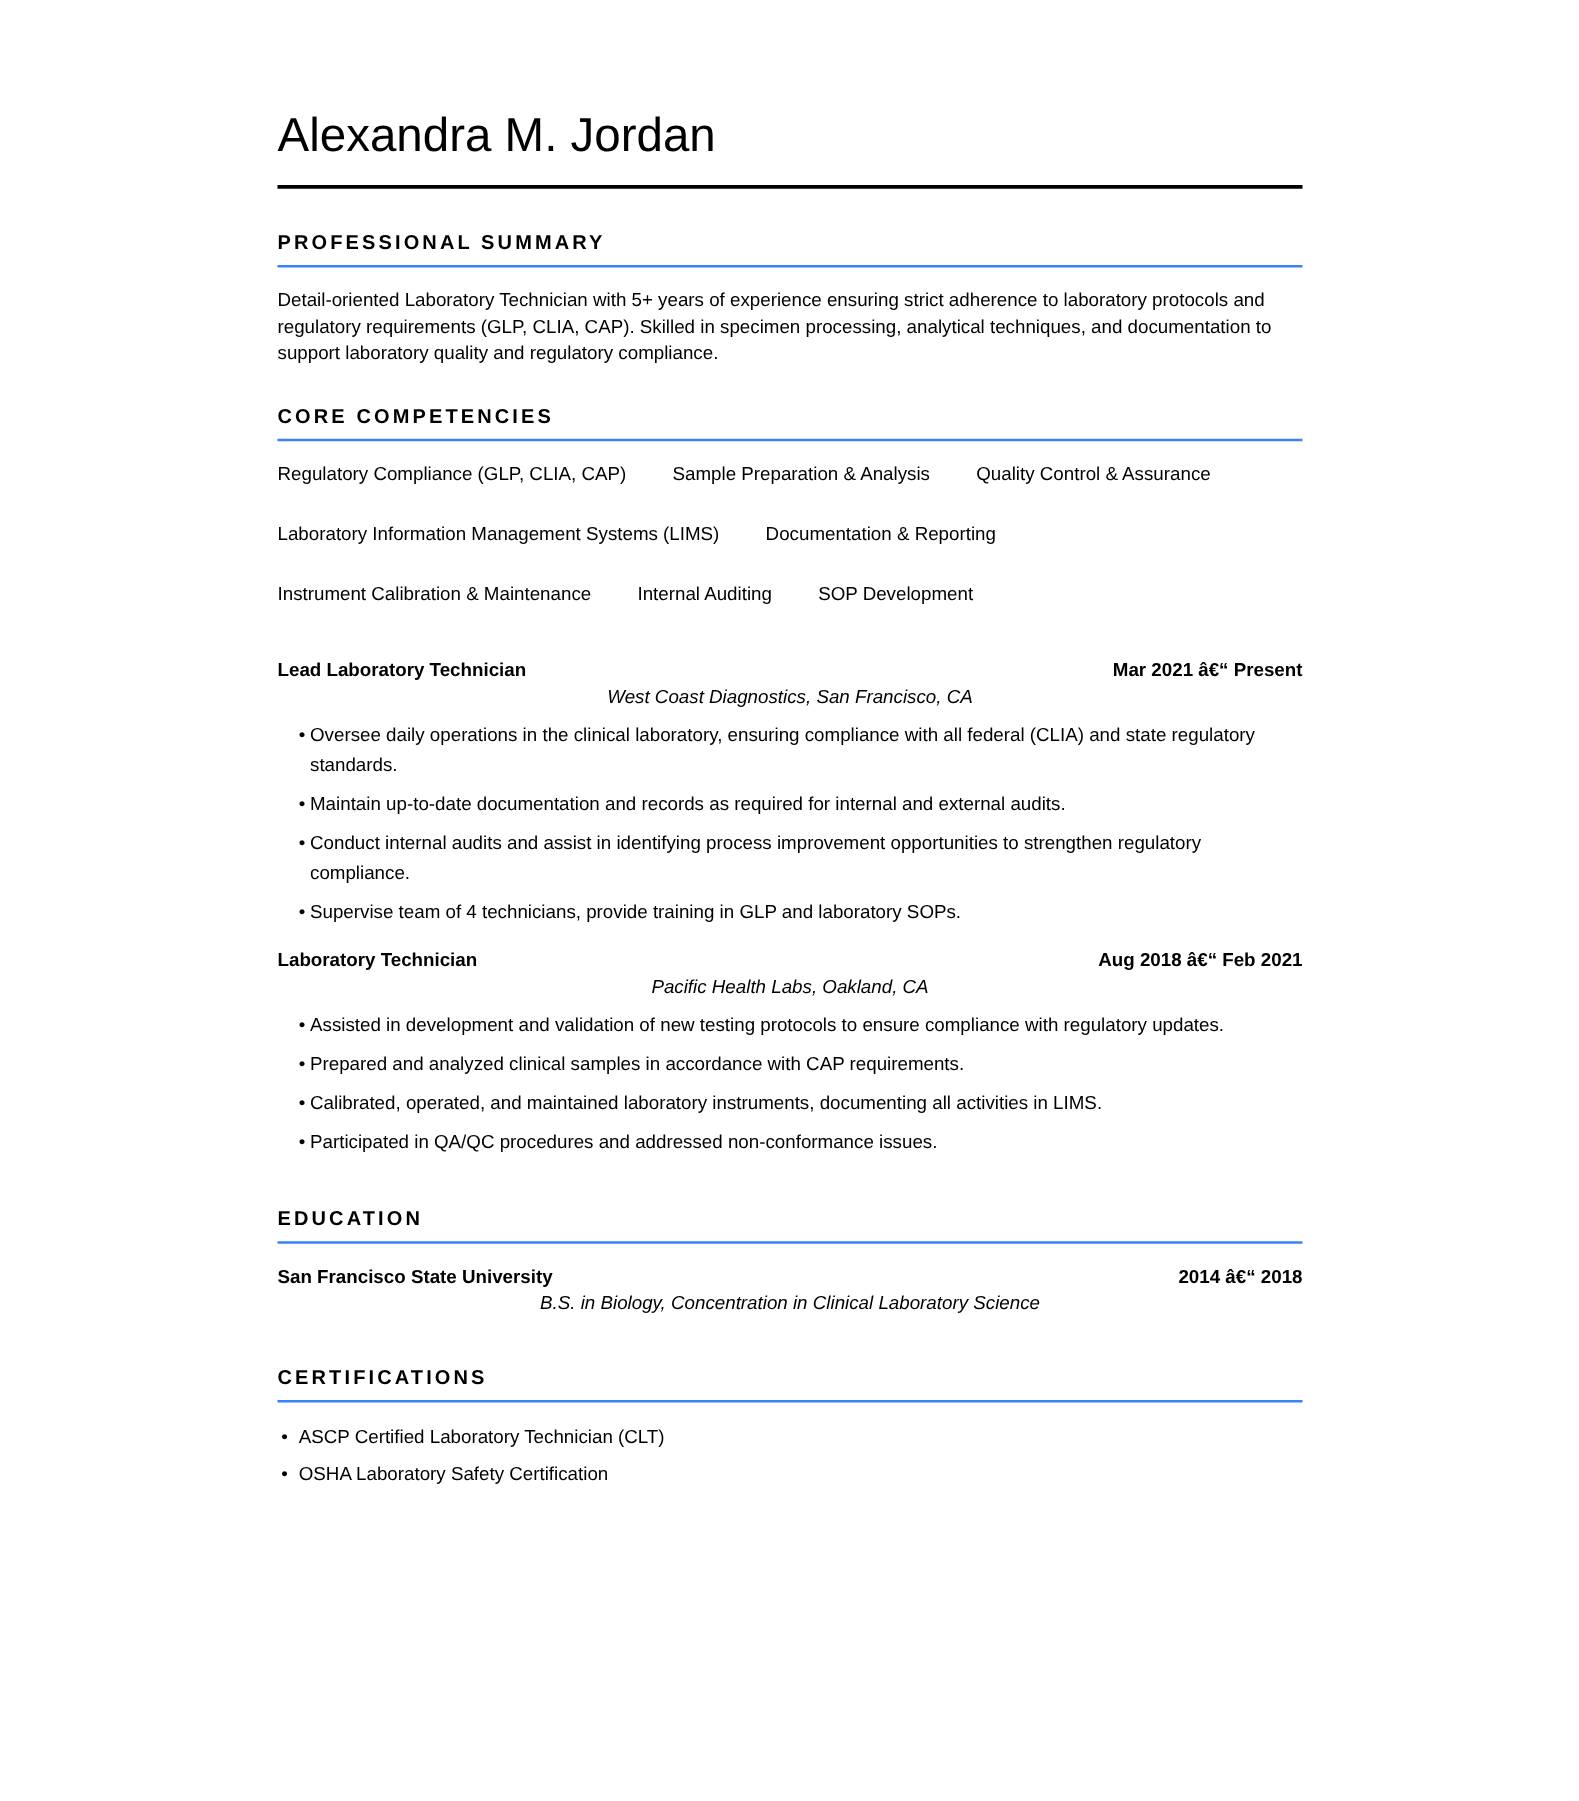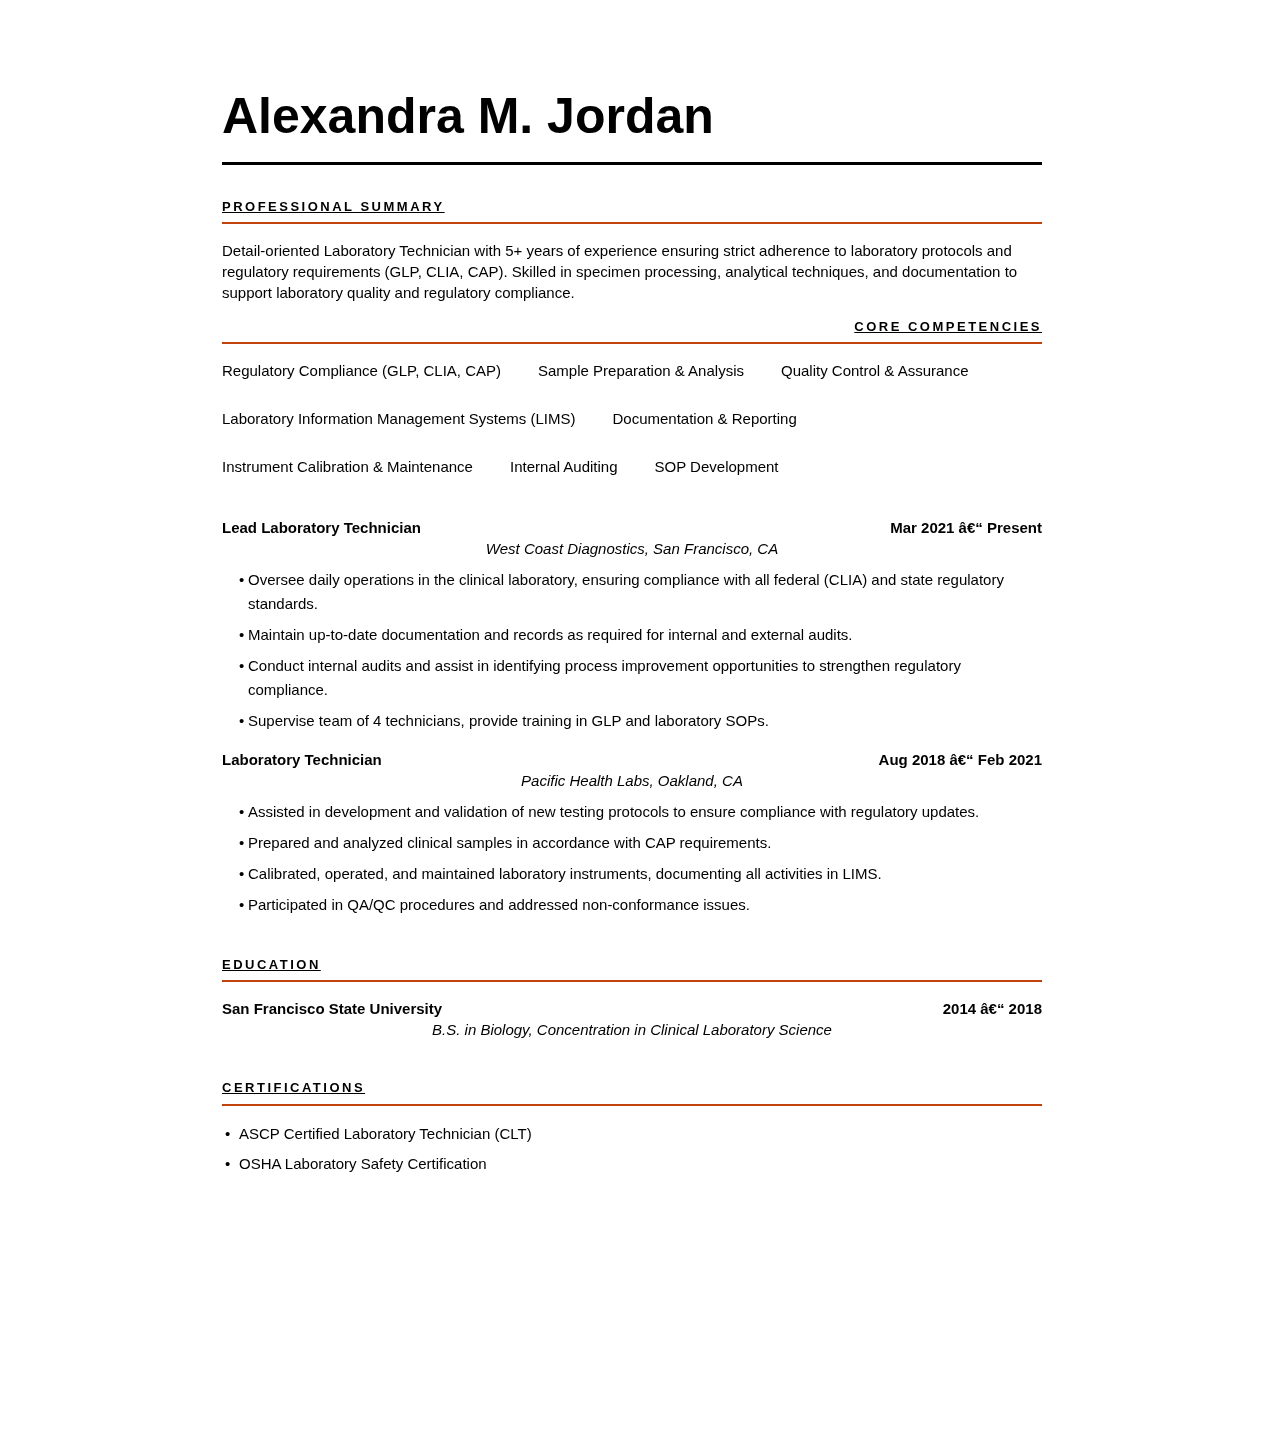--- a/index.html
+++ b/index.html
@@ -11,49 +11,48 @@
   }
   .page {
     width: 1263px;
     min-height: 1441px;
     background: #fff;
     padding: 88px 221px 120px 222px;
   }
 
   
   h1.name {
-    font-size: 50px;
-    font-weight: bold;
+    font-size: 38px;
+    font-weight: normal;
     margin: 0 0 12px 0;
     line-height: 1.15;
   }
   .contact {
     margin: 0;
     line-height: 21px;
   }
   .contact .sep { padding: 0 11px; }
   .rule-thick {
     border: none;
     border-top: 3px solid #000;
     margin: 16px 0 0 0;
   }
 
   
   section { margin-top: 40px; }
   section.summary { margin-top: 34px; }
-  section.competencies { margin-top: 16px; text-align: right; }
+  section.competencies { margin-top: 31px; }
   h2.section-heading {
-    font-size: 13px;
+    font-size: 16px;
     font-weight: bold;
     letter-spacing: 2.5px;
     margin: 0 0 16px 0;
     padding-bottom: 7px;
-    border-bottom: 2px solid #c2410c;
+    border-bottom: 2px solid #3b82f6;
     line-height: 1.25;
-    text-decoration: underline;
   }
   .summary-text { margin: 0; line-height: 21px; }
 
   
   .comp-rows { margin-top: 4px; }
   .comp-row {
     display: flex;
     gap: 37px;
     line-height: 21px;
     margin-bottom: 27px;

